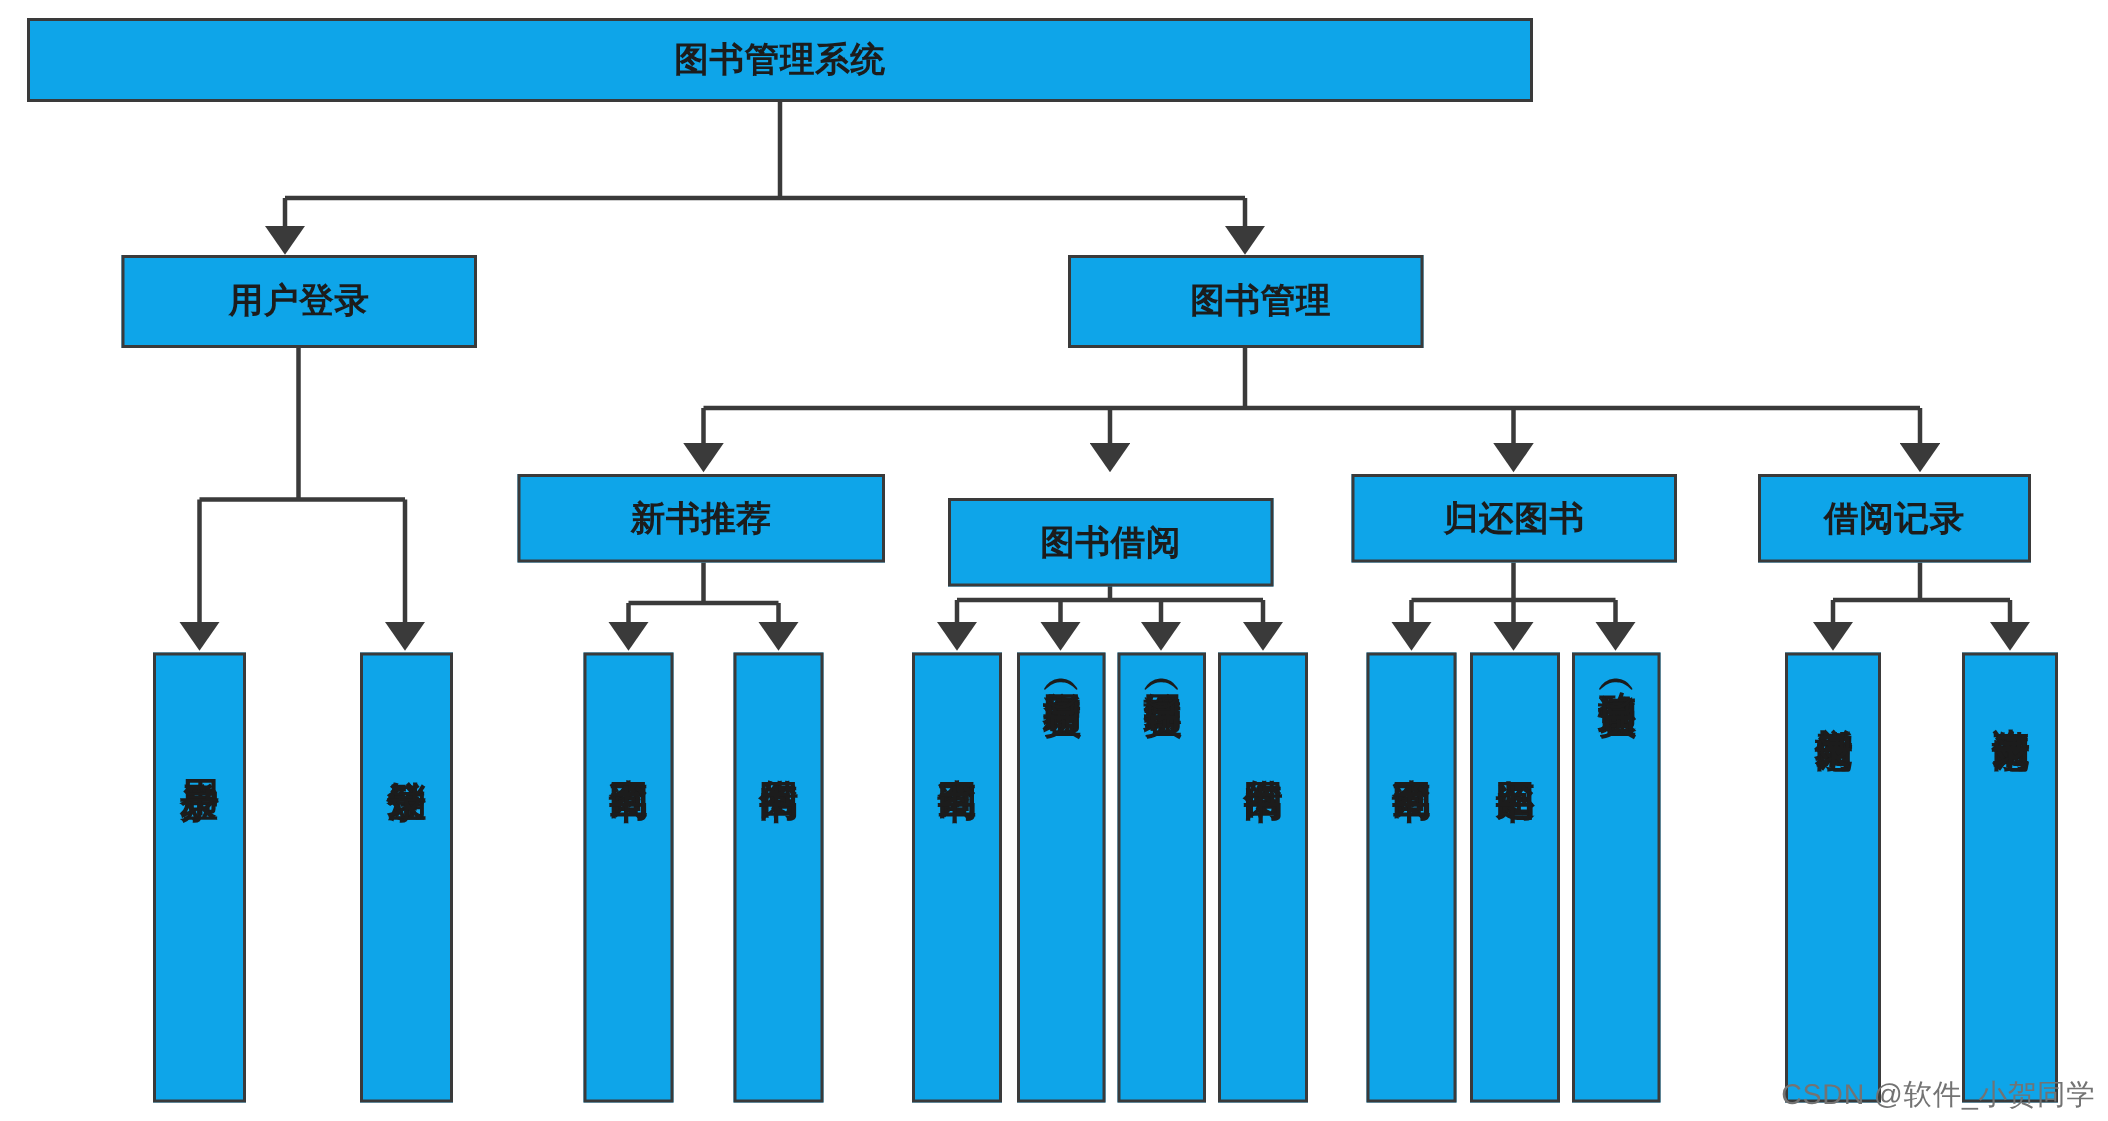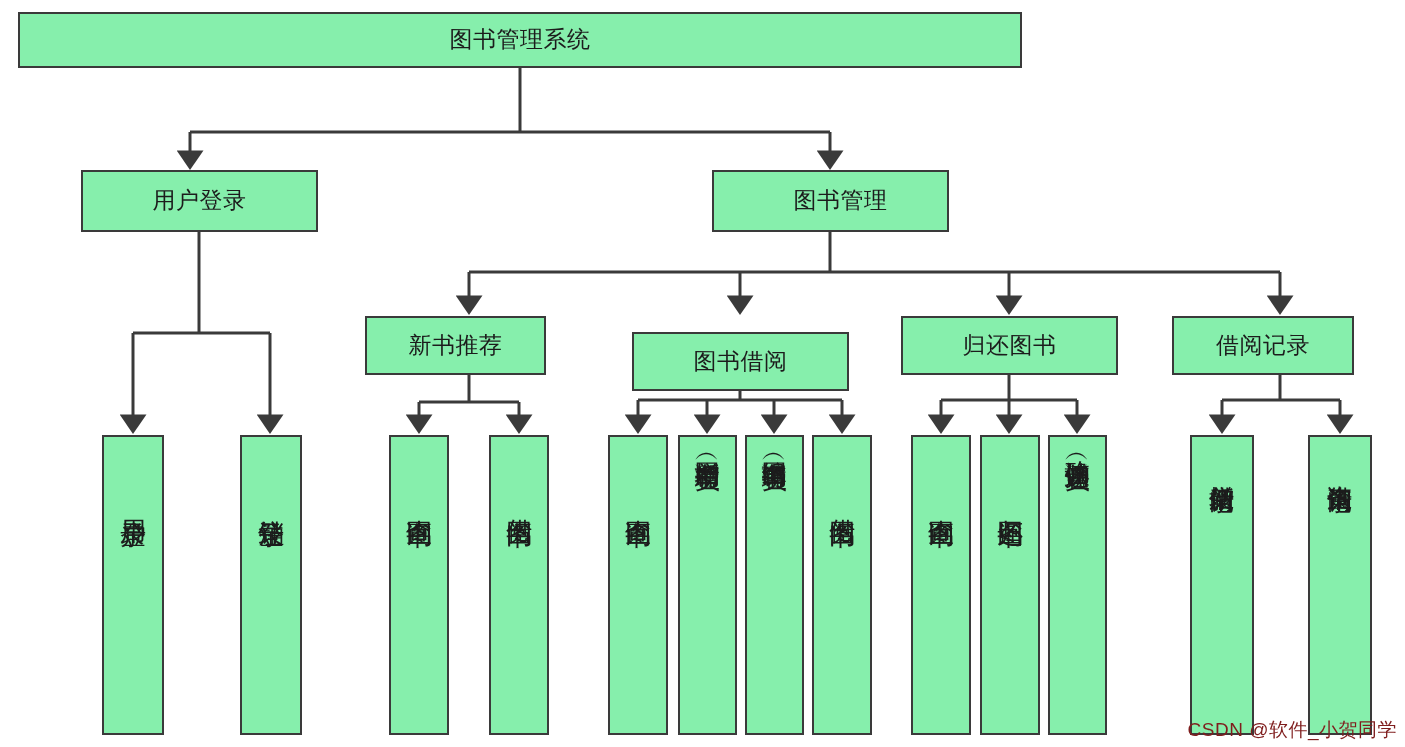--- a/index.html
+++ b/index.html
@@ -21,26 +21,27 @@
     position: absolute;
     left: 0;
     top: 0;
     width: 1405px;
     height: 747px;
     pointer-events: none;
   }
   .node {
     position: absolute;
     box-sizing: border-box;
-    background: #86efac;
+    background: #0ea5e9;
     border: 2.5px solid #3a3a3a;
     display: flex;
     align-items: center;
     justify-content: center;
     color: #1c1c1c;
+    font-weight: bold;
   }
   .node-label {
     text-align: center;
     line-height: 1.18;
     white-space: pre;
   }
   .node.horiz .node-label {
     font-size: 23px;
     letter-spacing: 0.5px;
   }
@@ -57,21 +58,21 @@
     letter-spacing: 1px;
   }
   .node.vert.tall .node-label {
     font-size: 25px;
   }
   .watermark {
     position: absolute;
     right: 8px;
     bottom: 4px;
     font-size: 19px;
-    color: #7f1d1d;
+    color: #737373;
     letter-spacing: 0.5px;
     white-space: nowrap;
     margin-left: 38px;
   }
 </style>
 </head>
 <body>
 
 <div id="diagram-root">
 
@@ -129,21 +130,21 @@
     <span class="node-label">图书管理系统</span>
   </div>
 
   <div class="node horiz" style="left:81px; top:170px; width:237px; height:62px;">
     <span class="node-label">用户登录</span>
   </div>
   <div class="node horiz" style="left:712px; top:170px; width:237px; height:62px;padding-left:20px;">
     <span class="node-label">图书管理</span>
   </div>
 
-  <div class="node horiz" style="left:365px; top:316px; width:181px; height:59px;">
+  <div class="node horiz" style="left:345px; top:316px; width:245px; height:59px;">
     <span class="node-label">新书推荐</span>
   </div>
   <div class="node horiz" style="left:632px; top:332px; width:217px; height:59px;">
     <span class="node-label">图书借阅</span>
   </div>
   <div class="node horiz" style="left:901px; top:316px; width:217px; height:59px;">
     <span class="node-label">归还图书</span>
   </div>
   <div class="node horiz" style="left:1172px; top:316px; width:182px; height:59px;">
     <span class="node-label">借阅记录</span>

